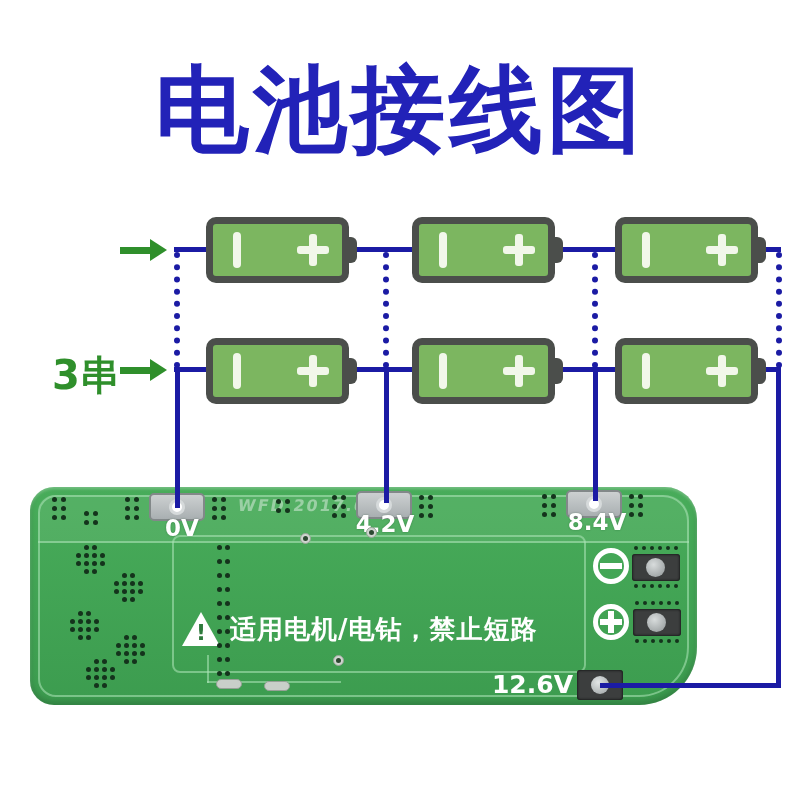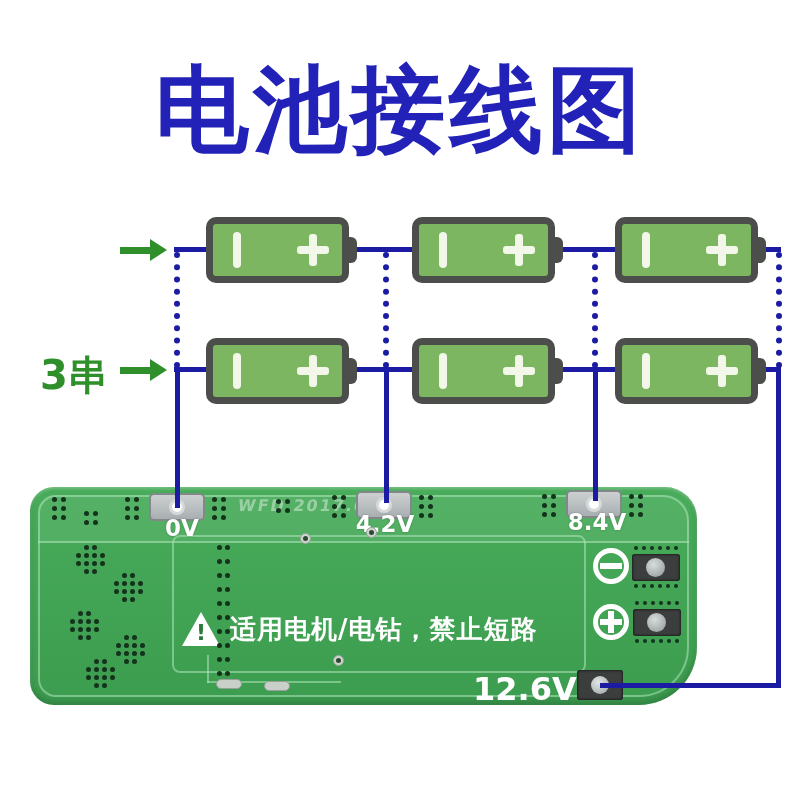--- a/index.html
+++ b/index.html
@@ -73,40 +73,40 @@
     color:#fff;font-size:20px;font-weight:700;white-space:nowrap;}
 
   .dark-pad{position:absolute;width:48px;height:27px;background:#3c3e3e;border-radius:3px;
     box-shadow:inset 0 0 3px #000;}
   .dark-pad .dome{position:absolute;left:50%;top:50%;width:19px;height:19px;margin:-10px 0 0 -10px;
     background:radial-gradient(circle at 40% 35%,#d8dcdc,#8f9596);border-radius:50%;}
   .out-pad{position:absolute;left:547px;top:183px;width:46px;height:30px;background:#3c3e3e;
     border-radius:3px;box-shadow:inset 0 0 3px #000;}
   .out-pad .dome{position:absolute;left:50%;top:50%;width:18px;height:18px;margin:-9px 0 0 -9px;
     background:radial-gradient(circle at 40% 35%,#e2e6e6,#9aa0a1);border-radius:50%;}
-  .out-label{position:absolute;left:443px;top:183px;width:100px;text-align:left;
-    color:#fff;font-size:32px;font-weight:600;}
+  .out-label{position:absolute;left:443px;top:183px;width:100px;text-align:right;
+    color:#fff;font-size:25px;font-weight:600;}
 
   .dot{position:absolute;width:5px;height:5px;border-radius:50%;background:var(--via);}
   .ring{position:absolute;width:11px;height:11px;border-radius:50%;
     background:#cfd6cf;border:1px solid #9aa59a;}
   .ring i{position:absolute;left:2px;top:2px;width:5px;height:5px;border-radius:50%;background:#2c4a31;display:block;}
   .oval{position:absolute;width:26px;height:10px;border-radius:5px;background:#c9cfc9;border:1px solid #97a197;}
 </style>
 </head>
 <body>
 
 <div class="stage">
 
   <div class="main-title">电池接线图</div>
 
   <div class="arrow-bar" style="left:120px;top:247px;"></div>
   <div class="arrow-head" style="left:150px;top:239px;"></div>
 
-  <div class="row-label" style="left:40px;top:348px;text-align:right;">3串</div>
+  <div class="row-label" style="left:52px;top:348px;text-align:right;">3串</div>
   <div class="arrow-bar" style="left:120px;top:367px;"></div>
   <div class="arrow-head" style="left:150px;top:359px;"></div>
 
   <div class="board">
     <div class="board-strip"></div>
     <div class="board-outline"></div>
     <div class="panel-outline"></div>
 
     <div class="silkscreen">WFD 2017.02</div>
 

